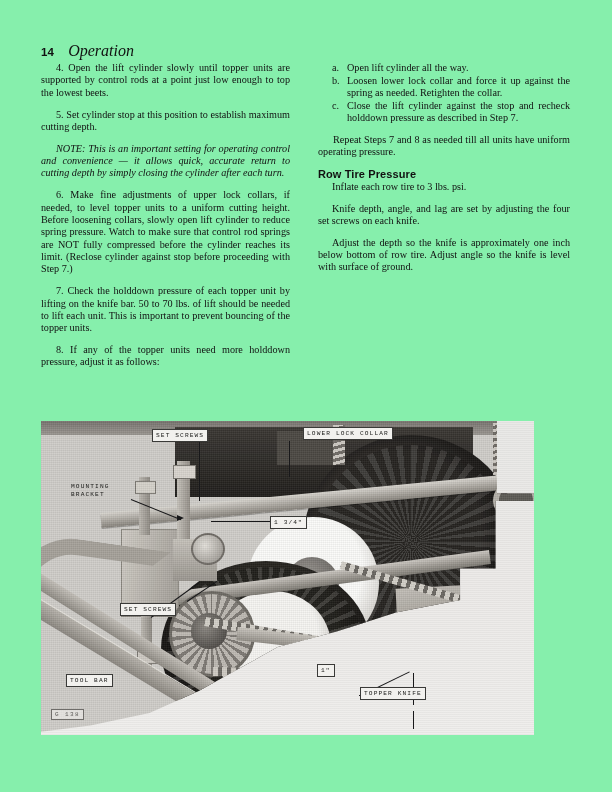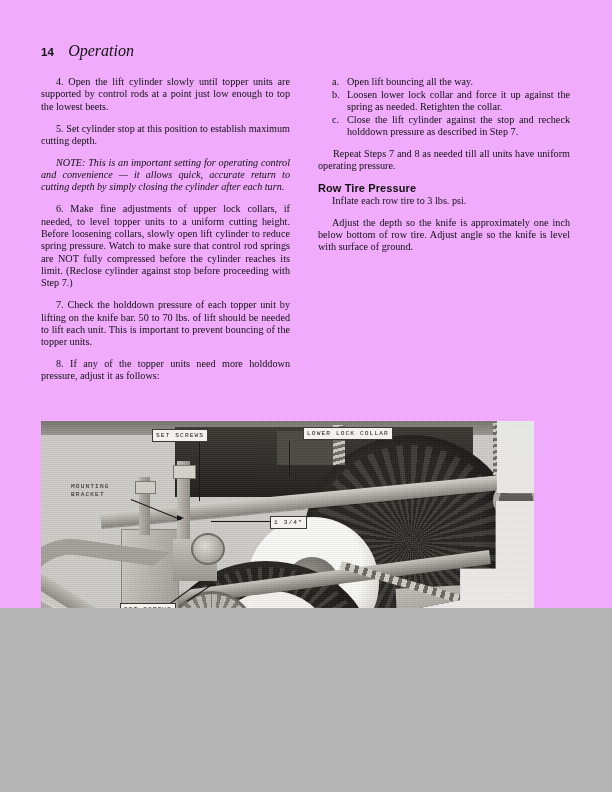--- a/index.html
+++ b/index.html
@@ -3,22 +3,22 @@
 <meta charset="utf-8">
 <style>
   html, body {
     margin: 0;
     padding: 0;
     background: #b4b4b4;
   }
   .page {
     position: relative;
     width: 612px;
-    height: 608px;
-    background: #f0abfc;
+    height: 792px;
+    background: #86efac;
     overflow: hidden;
     font-family: "Liberation Serif", serif;
     color: #111;
   }
 
   
   .header {
     position: absolute;
     left: 41px;
     top: 42px;
@@ -34,21 +34,21 @@
   }
   .header .section {
     font-style: italic;
     font-size: 16px;
     font-family: "Liberation Serif", serif;
   }
 
   
   .col {
     position: absolute;
-    top: 76px;
+    top: 62px;
     width: 249px;
     font-size: 10.2px;
     line-height: 12.35px;
     text-align: justify;
   }
   .col-left  { left: 41px; }
   .col-right { left: 318px; width: 252px; }
 
   p.para {
     margin: 0 0 9.5px 0;
@@ -411,40 +411,41 @@
     <p class="note">NOTE: This is an important setting for operating control and convenience — it allows quick, accurate return to cutting depth by simply closing the cylinder after each turn.</p>
     <p class="para">6. Make fine adjustments of upper lock collars, if needed, to level topper units to a uniform cutting height. Before loosening collars, slowly open lift cylinder to reduce spring pressure. Watch to make sure that control rod springs are NOT fully compressed before the cylinder reaches its limit. (Reclose cylinder against stop before proceeding with Step 7.)</p>
     <p class="para">7. Check the holddown pressure of each topper unit by lifting on the knife bar. 50 to 70 lbs. of lift should be needed to lift each unit. This is important to prevent bouncing of the topper units.</p>
     <p class="para">8. If any of the topper units need more holddown pressure, adjust it as follows:</p>
   </div>
 
   <div class="col col-right">
     <ul class="alpha">
       <li>
         <span class="mk">a.</span>
-        <span>Open lift bouncing all the way.</span>
+        <span>Open lift cylinder all the way.</span>
       </li>
       <li>
         <span class="mk">b.</span>
         <span>Loosen lower lock collar and force it up against the spring as needed. Retighten the collar.</span>
       </li>
       <li>
         <span class="mk">c.</span>
         <span>Close the lift cylinder against the stop and recheck holddown pressure as described in Step 7.</span>
       </li>
     </ul>
 
     <p class="para">Repeat Steps 7 and 8 as needed till all units have uniform operating pressure.</p>
 
     <div class="subblock">
       <h3 class="sub">Row Tire Pressure</h3>
       <p class="para tight">Inflate each row tire to 3 lbs. psi.</p>
     </div>
 
     <div class="subblock">
+      <p class="para">Knife depth, angle, and lag are set by adjusting the four set screws on each knife.</p>
       <p class="para">Adjust the depth so the knife is approximately one inch below bottom of row tire. Adjust angle so the knife is level with surface of ground.</p>
     </div>
   </div>
 
   <div class="photo-wrap">
     <div class="photo-bg"></div>
 
     <div class="plate">
       <div class="sh band-top"></div>
       <div class="sh frame-dark"></div>

